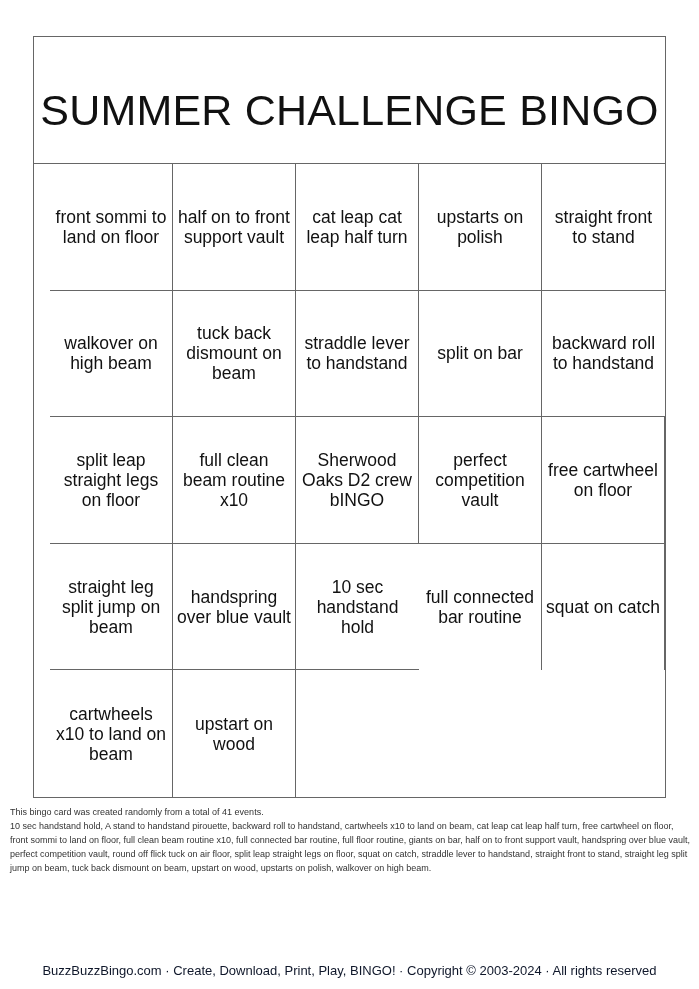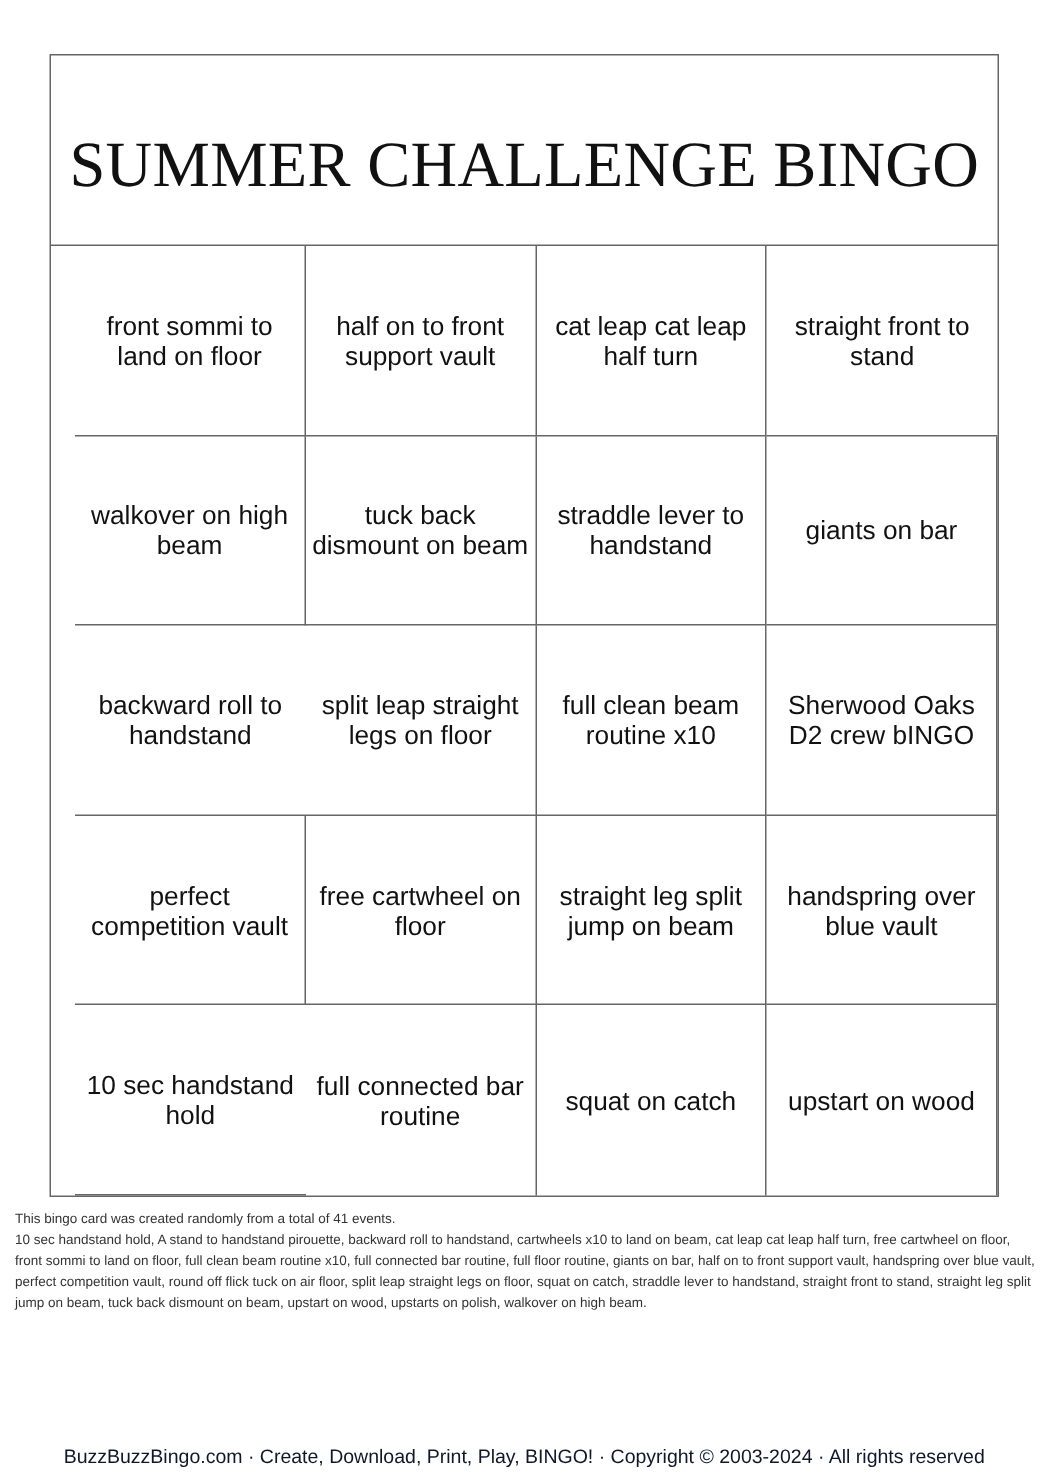--- a/index.html
+++ b/index.html
@@ -30,25 +30,24 @@
       justify-content: center;
       border-bottom: 1px solid #666666;
       box-sizing: border-box;
     }
     .title {
       font-size: 43px;
       letter-spacing: 0.2px;
       color: #111111;
       line-height: 1;
       margin-top: 20px;
-      font-family: Liberation Serif, serif;
     }
     .grid {
       display: grid;
-      grid-template-columns: repeat(4, 1fr);
+      grid-template-columns: repeat(5, 1fr);
       grid-template-rows: repeat(5, 126.6px);
       margin-left: 16px;
     }
     .cell {
       display: flex;
       align-items: center;
       justify-content: center;
       text-align: center;
       font-size: 17.5px;
       line-height: 20px;
@@ -84,40 +83,42 @@
 <body>
 
 <div class="card">
   <div class="title-row">
     <div class="title">SUMMER CHALLENGE BINGO</div>
   </div>
   <div class="grid">
     <div class="cell">front sommi to land on floor</div>
     <div class="cell">half on to front support vault</div>
     <div class="cell">cat leap cat leap half turn</div>
+    <div class="cell">upstarts on polish</div>
     <div class="cell last-col">straight front to stand</div>
 
     <div class="cell">walkover on high beam</div>
     <div class="cell">tuck back dismount on beam</div>
     <div class="cell">straddle lever to handstand</div>
-    <div class="cell">giants on bar</div>
+    <div class="cell">split on bar</div>
     <div class="cell last-col">backward roll to handstand</div>
 
     <div class="cell">split leap straight legs on floor</div>
     <div class="cell">full clean beam routine x10</div>
     <div class="cell">Sherwood Oaks D2 crew bINGO</div>
     <div class="cell">perfect competition vault</div>
 
     <div class="cell">free cartwheel on floor</div>
     <div class="cell">straight leg split jump on beam</div>
     <div class="cell">handspring over blue vault</div>
     <div class="cell last-col">10 sec handstand hold</div>
 
     <div class="cell last-row">full connected bar routine</div>
     <div class="cell last-row">squat on catch</div>
+    <div class="cell last-row">cartwheels x10 to land on beam</div>
     <div class="cell last-row">upstart on wood</div>
   </div>
 </div>
 
 <div class="info">
   <p>This bingo card was created randomly from a total of 41 events.</p>
   <p>10 sec handstand hold, A stand to handstand pirouette, backward roll to handstand, cartwheels x10 to land on beam, cat leap cat leap half turn, free cartwheel on floor, front sommi to land on floor, full clean beam routine x10, full connected bar routine, full floor routine, giants on bar, half on to front support vault, handspring over blue vault, perfect competition vault, round off flick tuck on air floor, split leap straight legs on floor, squat on catch, straddle lever to handstand, straight front to stand, straight leg split jump on beam, tuck back dismount on beam, upstart on wood, upstarts on polish, walkover on high beam.</p>
 </div>
 
 <div class="footer">BuzzBuzzBingo.com · Create, Download, Print, Play, BINGO! · Copyright © 2003-2024 · All rights reserved</div>

